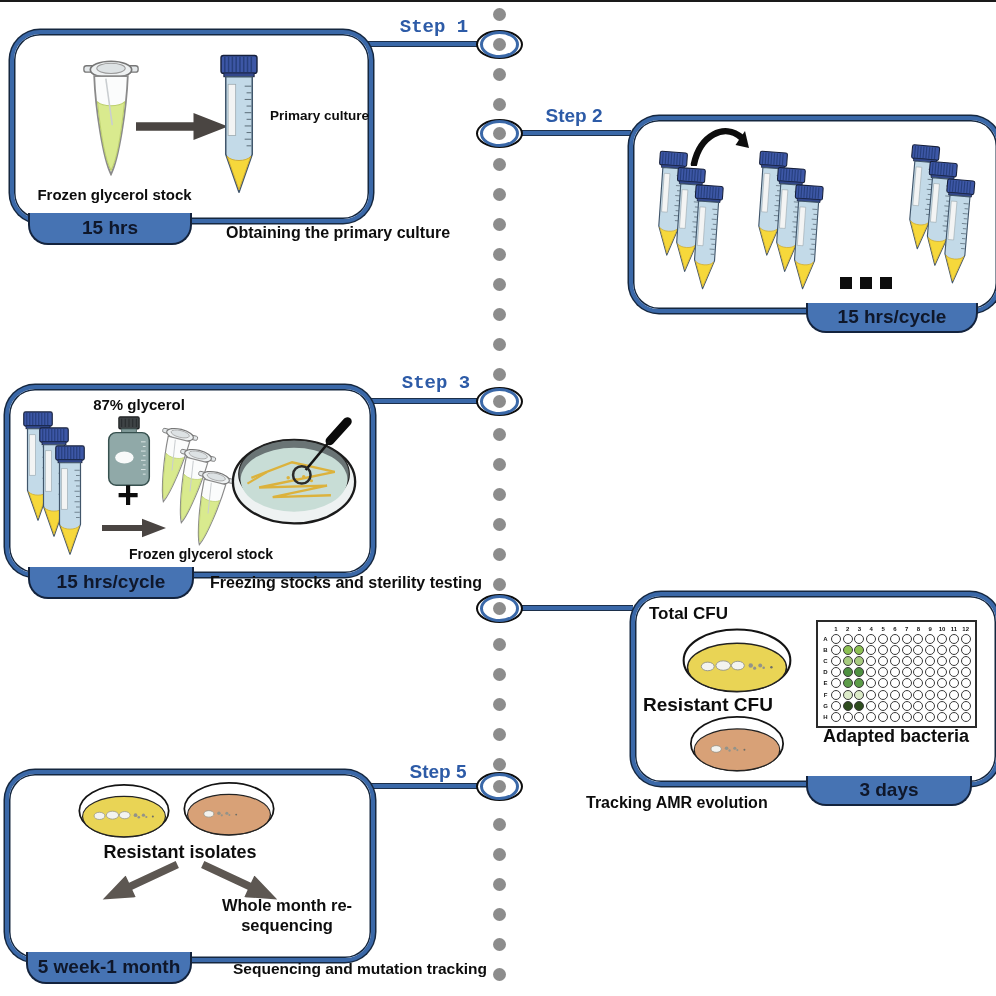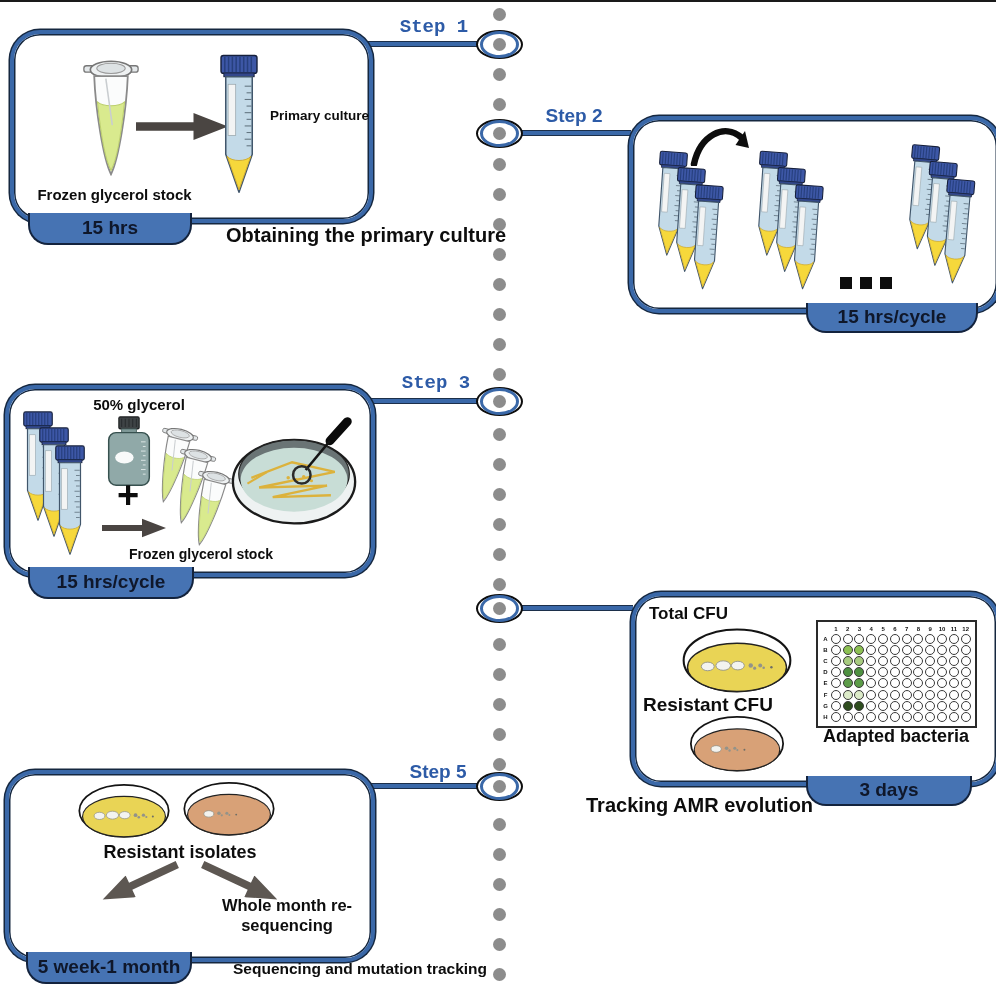--- a/index.html
+++ b/index.html
@@ -18,21 +18,21 @@
                   border-radius:50%;background:var(--dot);}
   .connector{position:absolute;height:4px;background:var(--accent);border-top:1.5px solid #1c2f4a;
              border-bottom:1.5px solid #1c2f4a;z-index:1;}
   .step-label{position:absolute;color:var(--steplbl);font-weight:bold;font-size:19px;text-align:center;z-index:2;}
   
   .pbox{position:absolute;background:#fff;border:4px solid var(--accent);border-radius:30px;z-index:2;
         box-shadow:0 0 0 1.5px #15273f, inset 0 0 0 1.5px #15273f;}
   .tab{position:absolute;background:var(--tab);border:2px solid #13233d;border-top:none;
        border-radius:0 0 20px 20px;color:#0f172a;font-weight:bold;font-size:19px;display:flex;
        align-items:center;justify-content:center;z-index:3;height:30px;}
-  .caption{position:absolute;font-weight:bold;font-size:20px;color:var(--ink);white-space:nowrap;z-index:2;}
+  .caption{position:absolute;font-weight:bold;font-size:16px;color:var(--ink);white-space:nowrap;z-index:2;}
   .ilabel{position:absolute;font-weight:bold;color:var(--ink);text-align:center;}
   .icon{position:absolute;}
   
   .sq{width:12px;height:12px;background:#0d0d0d;display:inline-block;margin-right:8px;}
   
   .plate{position:absolute;background:#fff;border:2px solid #2a2a2a;display:grid;
          grid-template-columns:9px repeat(12,11.8px);grid-template-rows:9px repeat(8,11.2px);
          padding:2px 3px 3px 3px;}
   .plate-lab{font-size:6px;font-weight:bold;display:flex;align-items:center;justify-content:center;color:#111;}
   .well{width:10px;height:10px;box-sizing:border-box;border:1px solid #3a3a3a;border-radius:50%;background:#fff;margin:auto;}
@@ -230,21 +230,21 @@
   <div class="pbox" style="left:5px;top:385px;width:362px;height:184px;">
     <svg class="icon" style="left:8px;top:12px;width:42px;height:132px;">
         <use href="#falcon"></use>
       </svg>
     <svg class="icon" style="left:24px;top:28px;width:42px;height:132px;">
         <use href="#falcon"></use>
       </svg>
     <svg class="icon" style="left:40px;top:46px;width:42px;height:132px;">
         <use href="#falcon"></use>
       </svg>
-    <div class="ilabel" style="left:75px;top:7px;width:110px;font-size:15px;white-space:nowrap;">50% glycerol</div>
+    <div class="ilabel" style="left:75px;top:7px;width:110px;font-size:15px;white-space:nowrap;">87% glycerol</div>
     <svg class="icon" style="left:95px;top:27px;width:50px;height:72px;">
         <use href="#bottle"></use>
       </svg>
     <div class="ilabel" style="left:97px;top:88px;width:44px;font-size:38px;line-height:36px;">+</div>
     <svg class="icon" style="left:93px;top:129px;width:64px;height:20px;color:#4a4542;">
         <use href="#arrow"></use>
       </svg>
     <svg class="icon" style="left:140px;top:36px;width:46px;height:84px;transform:rotate(14deg);">
         <use href="#mtube"></use>
       </svg>
@@ -253,20 +253,21 @@
       </svg>
     <svg class="icon" style="left:176px;top:79px;width:46px;height:84px;transform:rotate(14deg);">
         <use href="#mtube"></use>
       </svg>
     <div class="ilabel" style="left:112px;top:157px;width:160px;font-size:14px;white-space:nowrap;">Frozen glycerol stock</div>
     <svg class="icon" style="left:221px;top:26px;width:130px;height:112px;">
         <use href="#petristreak"></use>
       </svg>
   </div>
   <div class="tab" style="left:28px;top:567px;width:162px;">15 hrs/cycle</div>
+  <div class="caption" style="left:210px;top:574px;">Freezing stocks and sterility testing</div>
 
   <div class="pbox" style="left:631px;top:592px;width:361px;height:186px;">
     <div class="ilabel" style="left:14px;top:8px;width:120px;font-size:17px;text-align:left;white-space:nowrap;">Total CFU</div>
     <svg class="icon" style="left:42px;top:30px;width:120px;height:74px;color:#e9d455;">
         <use href="#petritotal"></use>
       </svg>
     <div class="ilabel" style="left:8px;top:98px;width:150px;font-size:19px;text-align:left;white-space:nowrap;">Resistant CFU</div>
     <svg class="icon" style="left:46px;top:118px;width:112px;height:64px;color:#d8a177;">
         <use href="#petriresistant"></use>
       </svg>

